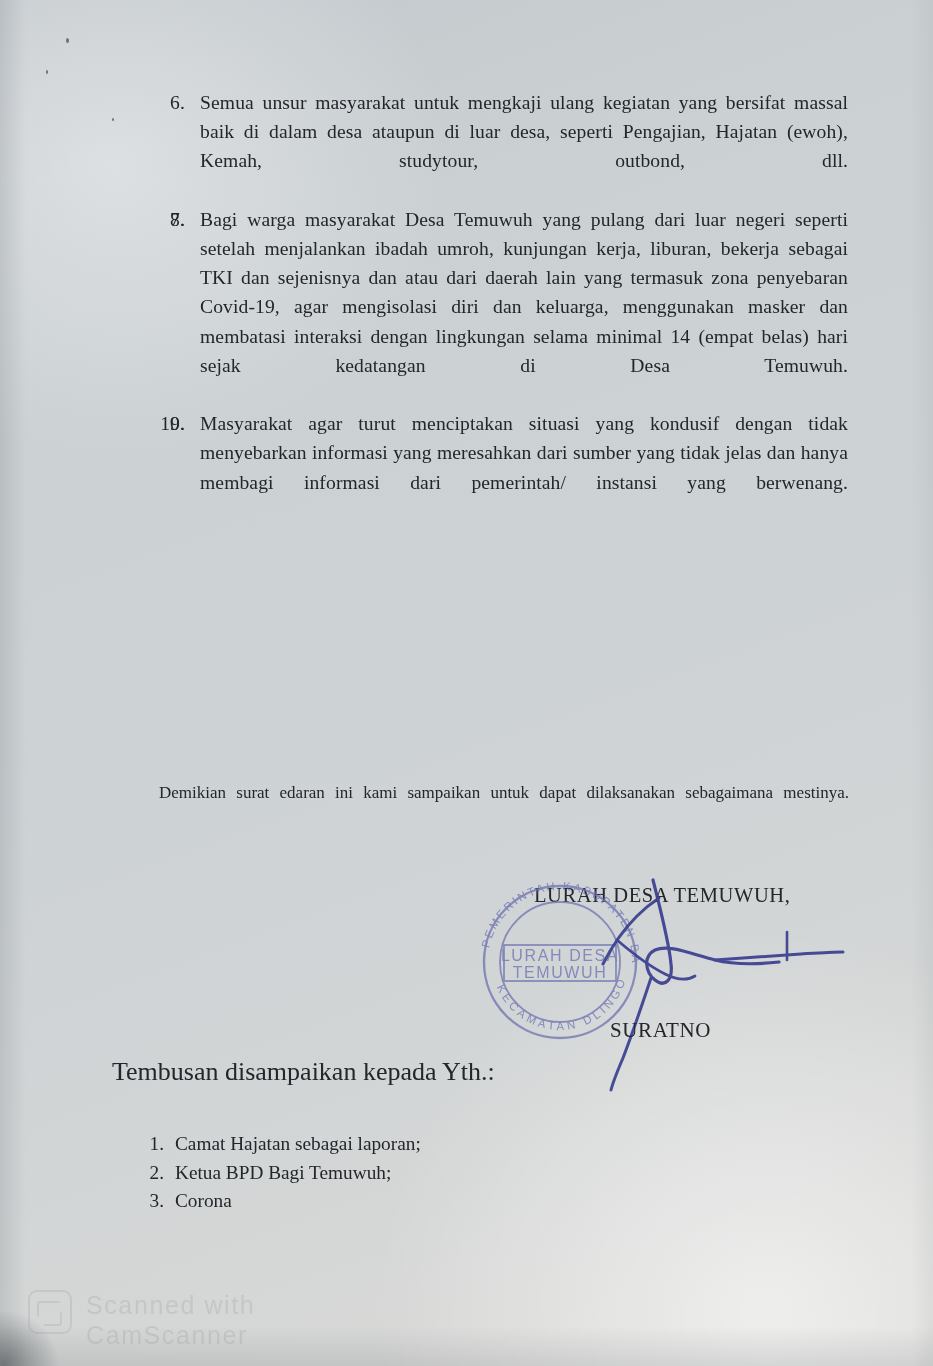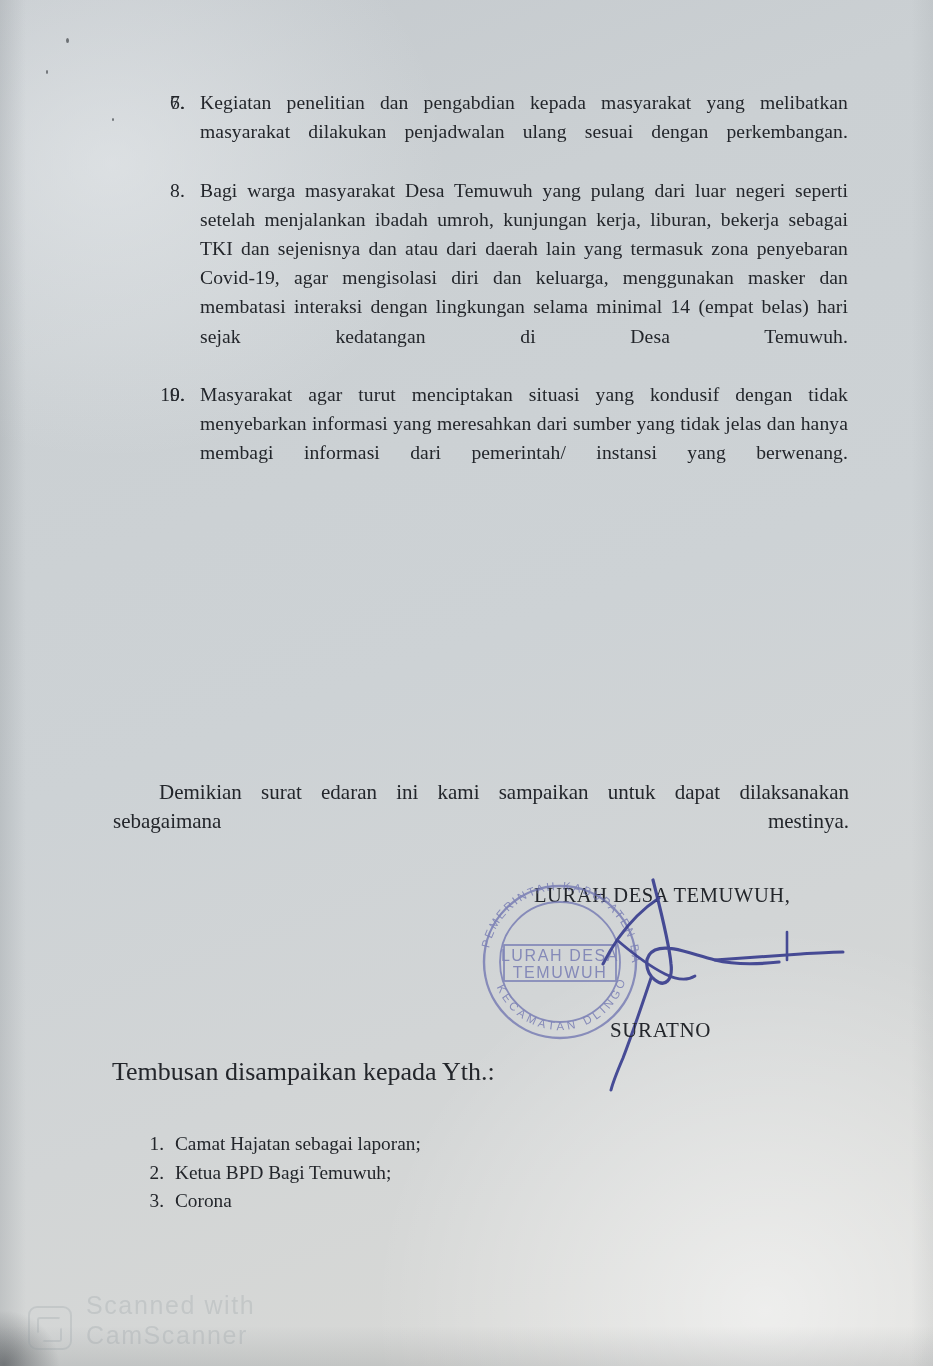--- a/index.html
+++ b/index.html
@@ -78,21 +78,21 @@
     display: inline-block;
     width: 100%;
   }
   .li.last .txt::after { display: none; }
 
   .closing {
     position: absolute;
     left: 113px;
     top: 778px;
     width: 736px;
-    font-size: 21px;
+    font-size: 17px;
     line-height: 29.2px;
     text-align: justify;
     text-indent: 46px;
   }
   .closing::after {
     content: "";
     display: inline-block;
     width: 100%;
   }
 
@@ -168,21 +168,21 @@
     width: 24px;
     text-align: right;
   }
 
   
   .watermark {
     position: absolute;
     left: 28px;
     bottom: 16px;
     display: flex;
-    align-items: flex-end;
+    align-items: flex-start;
     gap: 14px;
     opacity: 0.24;
     pointer-events: none;
   }
   .wm-logo {
     width: 40px;
     height: 40px;
     border: 2.5px solid #8f9aa0;
     border-radius: 9px;
     position: relative;
@@ -230,25 +230,25 @@
   <div class="shadow-bl"></div>
 
   <div class="speck" style="left:66px;  top:38px;  width:3px; height:5px;"></div>
   <div class="speck" style="left:46px;  top:70px;  width:2px; height:4px;"></div>
   <div class="speck" style="left:112px; top:118px; width:2px; height:3px;"></div>
 
   <div class="list">
 
     <p class="li">
       <span class="num">6.</span>
+      <span class="txt">Semua unsur masyarakat untuk mengkaji ulang kegiatan yang bersifat massal baik di dalam desa ataupun di luar desa, seperti Pengajian, Hajatan (ewoh), Kemah, studytour, outbond, dll.</span>
     </p>
 
     <p class="li">
       <span class="num">7.</span>
-      <span class="txt">Kegiatan penelitian dan pengabdian kepada masyarakat yang melibatkan masyarakat dilakukan penjadwalan ulang sesuai dengan perkembangan.</span>
     </p>
 
     <p class="li">
       <span class="num">8.</span>
       <span class="txt">Bagi warga    masyarakat Desa Temuwuh yang pulang dari luar negeri seperti setelah menjalankan ibadah umroh, kunjungan kerja, liburan, bekerja sebagai TKI dan sejenisnya dan atau dari daerah lain yang termasuk zona penyebaran Covid-19, agar mengisolasi diri dan keluarga, menggunakan masker dan membatasi interaksi dengan lingkungan selama minimal 14 (empat belas) hari sejak kedatangan di Desa Temuwuh.</span>
     </p>
 
     <p class="li">
       <span class="num">9.</span>
     </p>

